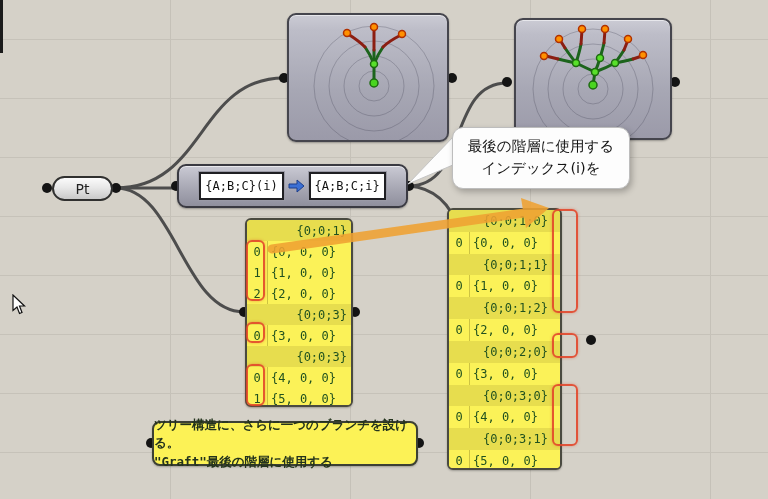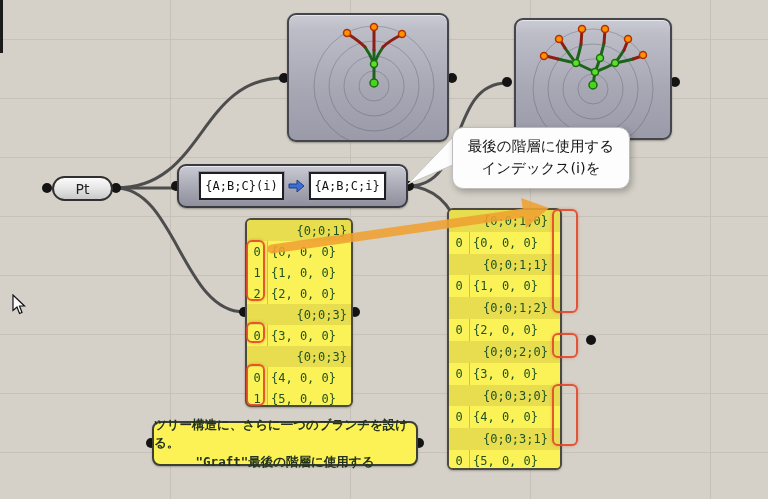--- a/index.html
+++ b/index.html
@@ -48,21 +48,21 @@
   .pidx{width:20px;text-align:center;border-right:1px solid #cdc342;flex:none;align-self:stretch;
     display:flex;align-items:center;justify-content:center;}
   .pval{padding-left:3px;white-space:pre;}
 
   
   .ring{border:2px solid rgba(226,70,42,.9);border-radius:6px;box-sizing:border-box;
     box-shadow:0 0 3px rgba(226,70,42,.45);pointer-events:none;}
 
   
   .note{left:152px;top:421px;width:266px;height:45px;border:2px solid #3c4034;border-radius:8px;
-    background:#fcf256;box-sizing:border-box;display:flex;flex-direction:column;align-items:center;
+    background:#fcf256;box-sizing:border-box;display:flex;flex-direction:column;align-items:flex-start;
     justify-content:center;font-size:12.5px;font-weight:bold;color:#23331c;line-height:1.45;
     box-shadow:0 1px 2px rgba(0,0,0,.25);}
   .note .mono{font-family:"DejaVu Sans Mono",monospace;font-weight:bold;}
 
   
   .bubble{left:452px;top:127px;width:176px;height:60px;background:#fdfdfd;border:1px solid #bdbdbd;
     border-radius:11px;box-shadow:2px 3px 6px rgba(0,0,0,.25);display:flex;flex-direction:column;
     align-items:center;justify-content:center;font-size:14.5px;color:#141414;line-height:1.5;z-index:6;}
   .tail{left:400px;top:130px;z-index:6;}
 

